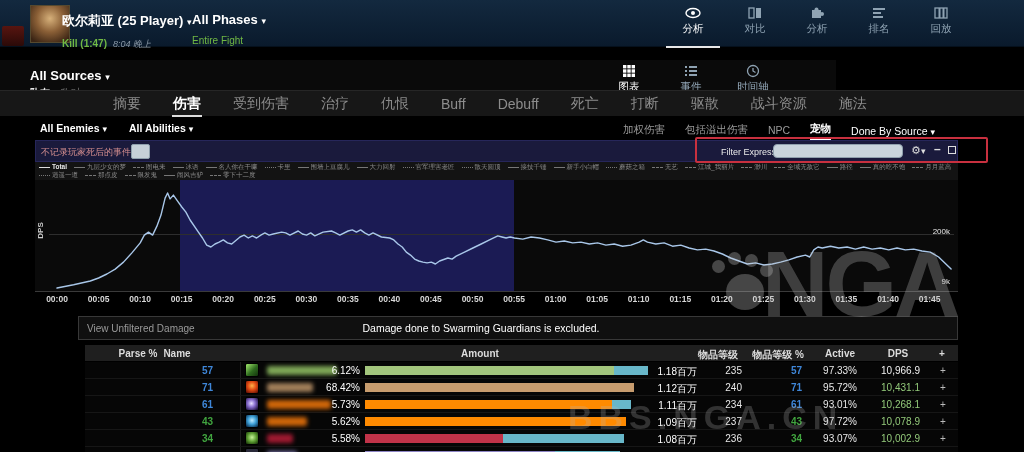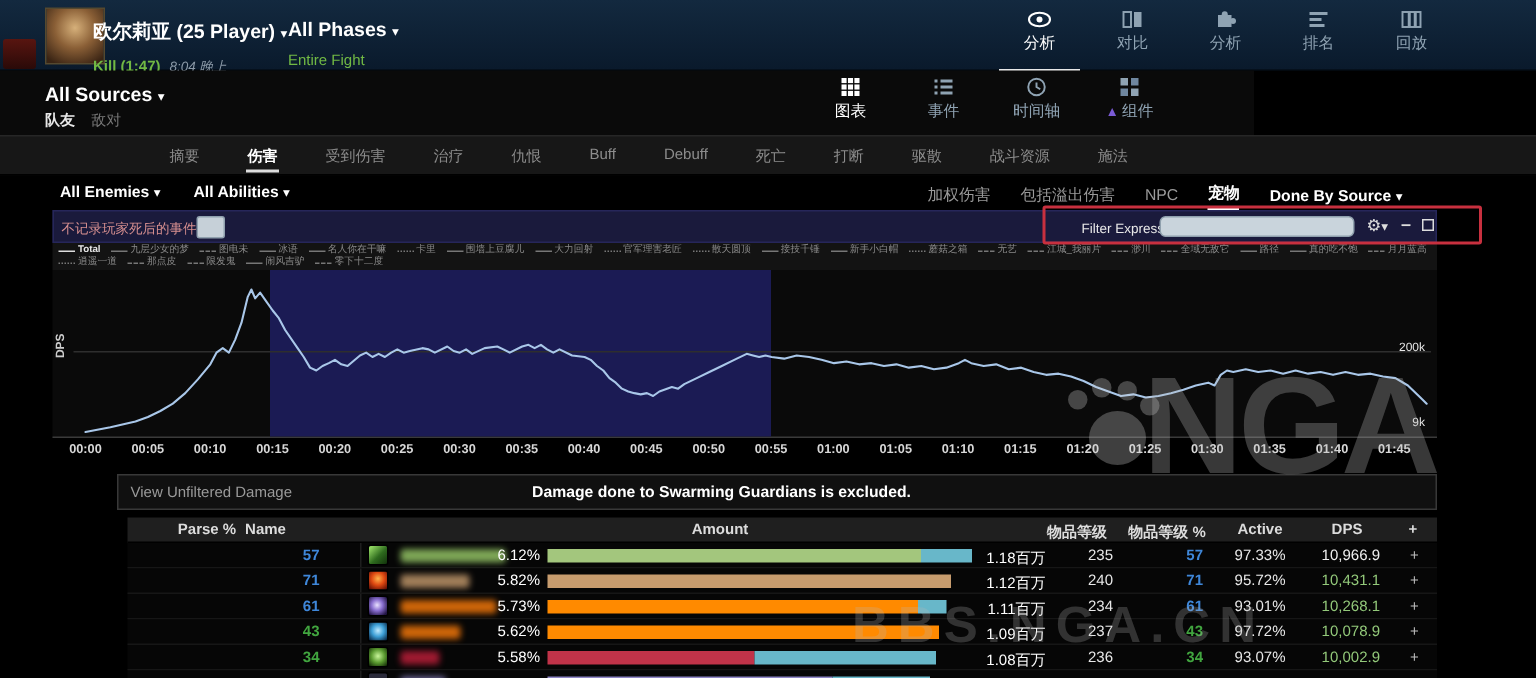--- a/index.html
+++ b/index.html
@@ -21,46 +21,46 @@
   .phase-info{position:absolute;left:192px;top:12px;}
   .caret{color:inherit;font-size:9px;}
   .green{color:#71b944;}
   .top-nav{position:absolute;right:58px;top:6px;display:flex;gap:12px;}
   .nav-item{width:50px;text-align:center;color:#8fa3b3;font-size:10.5px;cursor:pointer;position:relative;padding-bottom:12px;}
   .nav-item svg{display:block;margin:0 auto 2px auto;}
   .nav-item.active{color:#fff;}
   .nav-item.active:after{content:"";position:absolute;left:-2px;right:-2px;bottom:0;height:2px;background:#e8e8e8;}
 
   
-  .sourcebar{position:absolute;left:0;top:47px;width:836px;height:43px;background:#0a0a0a;}
+  .sourcebar{position:absolute;left:0;top:60px;width:836px;height:43px;background:#0a0a0a;}
   .src-left{position:absolute;left:30px;top:8px;}
   .src-title{color:#fff;font-size:13px;font-weight:bold;}
   .src-sub{margin-top:3px;font-size:10px;}
   .friendlies{color:#e8e8e8;font-weight:bold;}
   .enemies{color:#777;margin-left:8px;}
   .view-nav{position:absolute;right:58px;top:4px;display:flex;gap:12px;}
   .view-nav .nav-item.active:after{bottom:-1px;}
   .tri{color:#7b5bd6;font-size:9px;margin-right:2px;}
 
   
   .tabbar{position:absolute;left:0;top:90px;width:1024px;height:27px;background:#171717;
     border-top:1px solid #262626;border-bottom:1px solid #000;display:flex;align-items:center;
     padding-left:112px;gap:30px;}
-  .tab{color:#8c8c8c;font-size:10px;cursor:pointer;position:relative;padding:6px 1px;}
+  .tab{color:#8c8c8c;font-size:14px;cursor:pointer;position:relative;padding:6px 1px;}
   .tab.active{color:#fff;font-weight:bold;}
   .tab.active:after{content:"";position:absolute;left:0;right:0;bottom:2px;height:2px;background:#ddd;}
 
   
   .filterbar{position:absolute;left:0;top:117px;width:1024px;height:23px;background:#000;}
   .fb-left{position:absolute;left:40px;top:5px;display:flex;gap:22px;}
   .fb-dd{color:#fff;font-size:10.5px;font-weight:bold;cursor:pointer;}
   .fb-right{position:absolute;right:89px;top:5px;display:flex;gap:20px;align-items:center;}
   .fb-opt{color:#9a9a9a;font-size:10.5px;cursor:pointer;padding-bottom:2px;}
   .fb-opt.active{color:#fff;font-weight:bold;border-bottom:2px solid #fff;}
-  .fb-done{color:#fff;font-size:10.5px;font-weight:bold;cursor:pointer;}
+  .fb-done{color:#fff;font-size:10.5px;font-weight:normal;cursor:pointer;}
 
   
   .chart-panel{position:absolute;left:35px;top:140px;width:923px;}
   .chart-head{position:relative;height:22px;background:#1a1a3c;border:1px solid #26265a;}
   .death-dd{position:absolute;left:5px;top:5px;color:#d89090;font-size:9px;cursor:pointer;}
   .mini-input{position:absolute;left:95px;top:3px;width:19px;height:15px;background:#c6d0d8;
     border:1px solid #8fa0ad;border-radius:2px;}
   .fe-label{position:absolute;left:685px;top:6px;color:#e8e8e8;font-size:9px;}
   .fe-input{position:absolute;left:737px;top:3px;width:130px;height:14px;background:#c9d4dc;
     border:1px solid #8fa0ad;border-radius:4px;}
@@ -89,21 +89,21 @@
   .ytick-top{position:absolute;right:8px;top:47px;color:#e8e8e8;font-size:8px;}
   .ytick-bottom{position:absolute;right:8px;top:97px;color:#e8e8e8;font-size:8px;}
   .xaxis{position:relative;height:14px;background:#000;}
   .xt{position:absolute;top:2px;transform:translateX(-50%);color:#d8d8d8;font-size:8.5px;font-weight:bold;}
 
   
   .unfiltered{position:absolute;left:78px;top:316px;width:880px;height:24px;background:#101010;
     border:1px solid #383838;}
   .unf-link{position:absolute;left:8px;top:6px;color:#9a9a9a;font-size:10px;cursor:pointer;}
   .excl-note{position:absolute;left:222px;top:5px;width:360px;text-align:center;color:#fff;
-    font-size:10.5px;font-weight:bold;}
+    font-size:10.5px;font-weight:normal;}
 
   
   .dmg-table{position:absolute;left:85px;top:345px;width:873px;}
   .thead{position:relative;height:17px;background:#1f1f1f;border-bottom:1px solid #000;}
   .th{position:absolute;top:3px;transform:translateX(-50%);color:#dcdcdc;font-size:10px;font-weight:bold;white-space:nowrap;}
   .trow{position:relative;height:17px;background:#060606;border-bottom:1px solid #161616;}
   .trow:before{content:"";position:absolute;left:155px;top:0;bottom:0;width:1px;background:#1e1e1e;}
   .cell{position:absolute;top:3px;font-size:10px;white-space:nowrap;}
   .c-parse{left:0;width:128px;text-align:right;font-weight:bold;}
   .ricon{position:absolute;left:160px;top:1px;width:14px;height:14px;border:1px solid #000;border-radius:2px;}
@@ -229,31 +229,20 @@
             </svg></span>
         <span>事件</span>
       </div>
       <div class="nav-item">
         <span><svg width="16" height="14" viewBox="0 0 16 14">
               <circle cx="8" cy="7" r="5.5" fill="none" stroke="#8fa3b3" stroke-width="1.3"></circle>
               <path d="M8 4 L8 7 L10.5 8.5" fill="none" stroke="#8fa3b3" stroke-width="1.3"></path>
             </svg></span>
         <span>时间轴</span>
       </div>
-      <div class="nav-item">
-        <span><svg width="16" height="14" viewBox="0 0 16 14">
-              <g fill="#8fa3b3">
-                <rect x="2" y="1" width="5" height="5"></rect>
-                <rect x="9" y="1" width="5" height="5" fill="#6f87a0"></rect>
-                <rect x="2" y="8" width="5" height="5" fill="#6f87a0"></rect>
-                <rect x="9" y="8" width="5" height="5"></rect>
-              </g>
-            </svg></span>
-        <span><span class="tri">▲</span><span>组件</span></span>
-      </div>
     </nav>
   </div>
 
   <div class="tabbar">
       <div class="tab">摘要</div>
       <div class="tab active">伤害</div>
       <div class="tab">受到伤害</div>
       <div class="tab">治疗</div>
       <div class="tab">仇恨</div>
       <div class="tab">Buff</div>
@@ -459,21 +448,21 @@
           <span class="cell c-ilvl">235</span>
           <span class="cell c-ilvlp" style="color: rgb(63, 135, 217);">57</span>
           <span class="cell c-act">97.33%</span>
           <span class="cell c-dps" style="color: rgb(240, 240, 240);">10,966.9</span>
           <span class="cell c-plus">+</span>
         </div>
         <div class="trow">
           <span class="cell c-parse" style="color: rgb(63, 135, 217);">71</span>
           <div class="ricon icon2"></div>
           <div class="nameblur" style="width: 46px; background: rgb(199, 156, 110);"></div>
-          <span class="cell c-pct">5.82%</span>
+          <span class="cell c-pct">68.42%</span>
           <div class="bar">
             <span style="width: 269px; background: rgb(199, 156, 110);"></span>
           </div>
           <span class="cell c-amt">1.12百万</span>
           <span class="cell c-ilvl">240</span>
           <span class="cell c-ilvlp" style="color: rgb(63, 135, 217);">71</span>
           <span class="cell c-act">95.72%</span>
           <span class="cell c-dps" style="color: rgb(147, 201, 122);">10,431.1</span>
           <span class="cell c-plus">+</span>
         </div>

